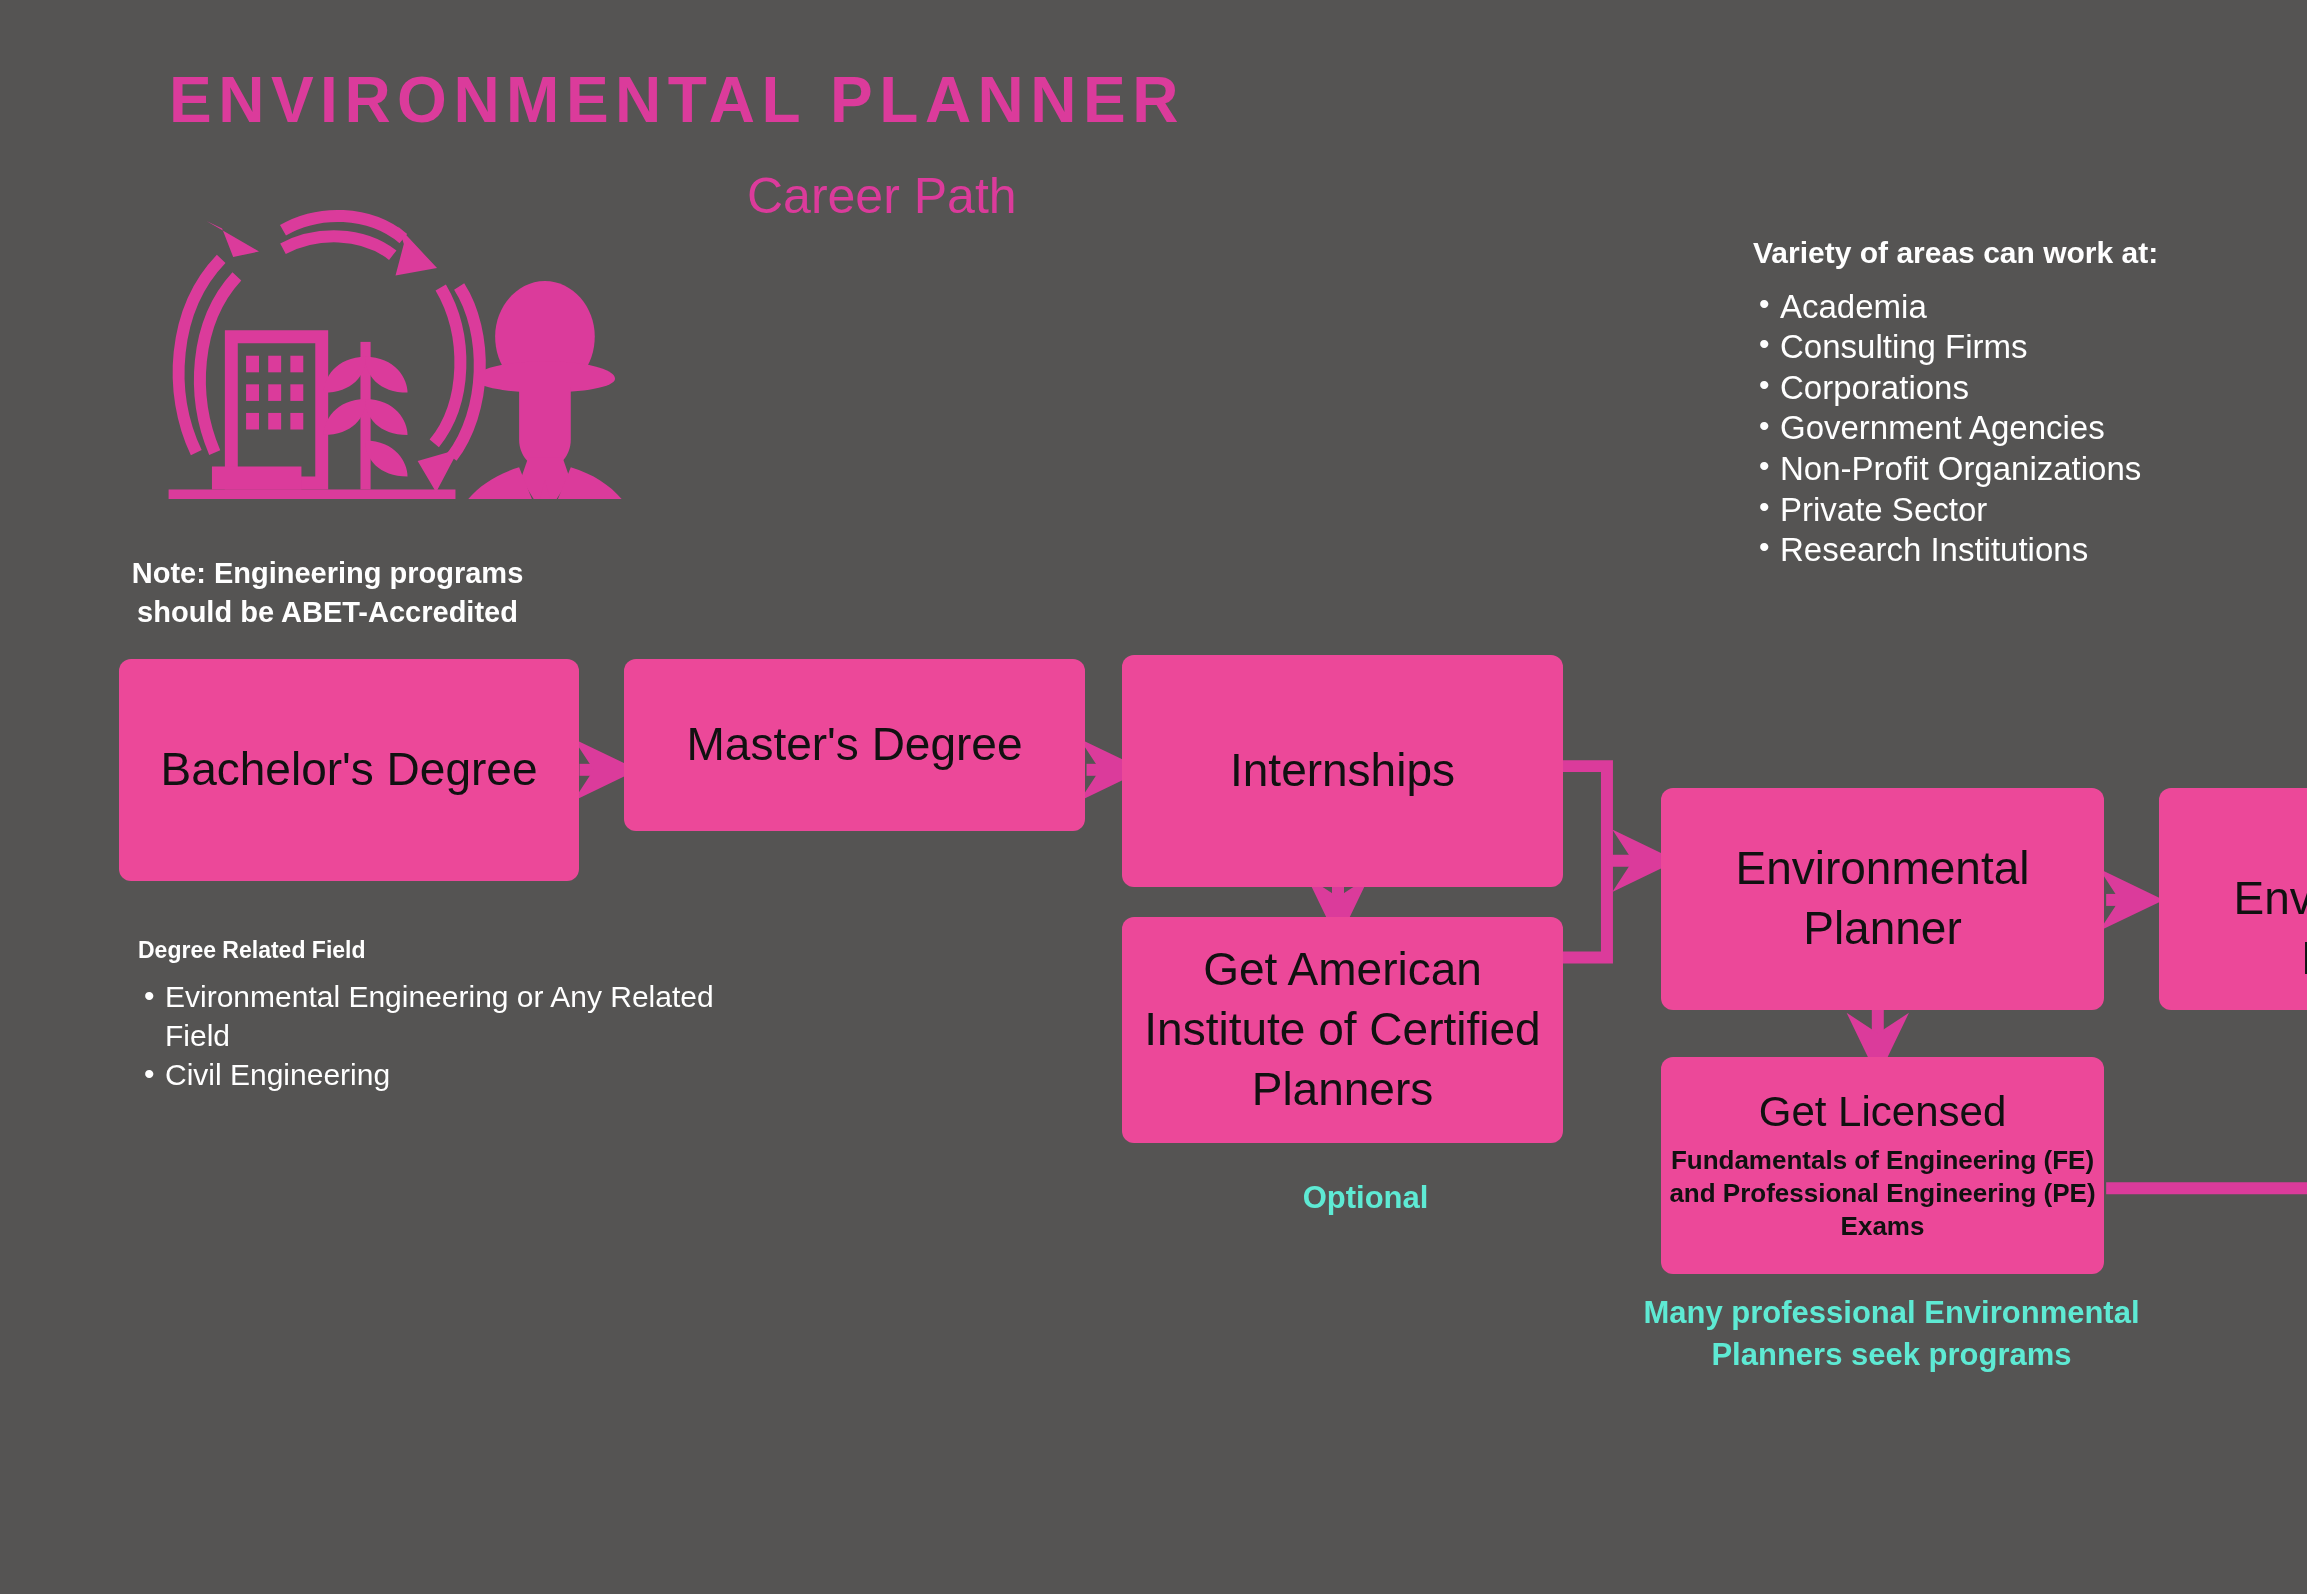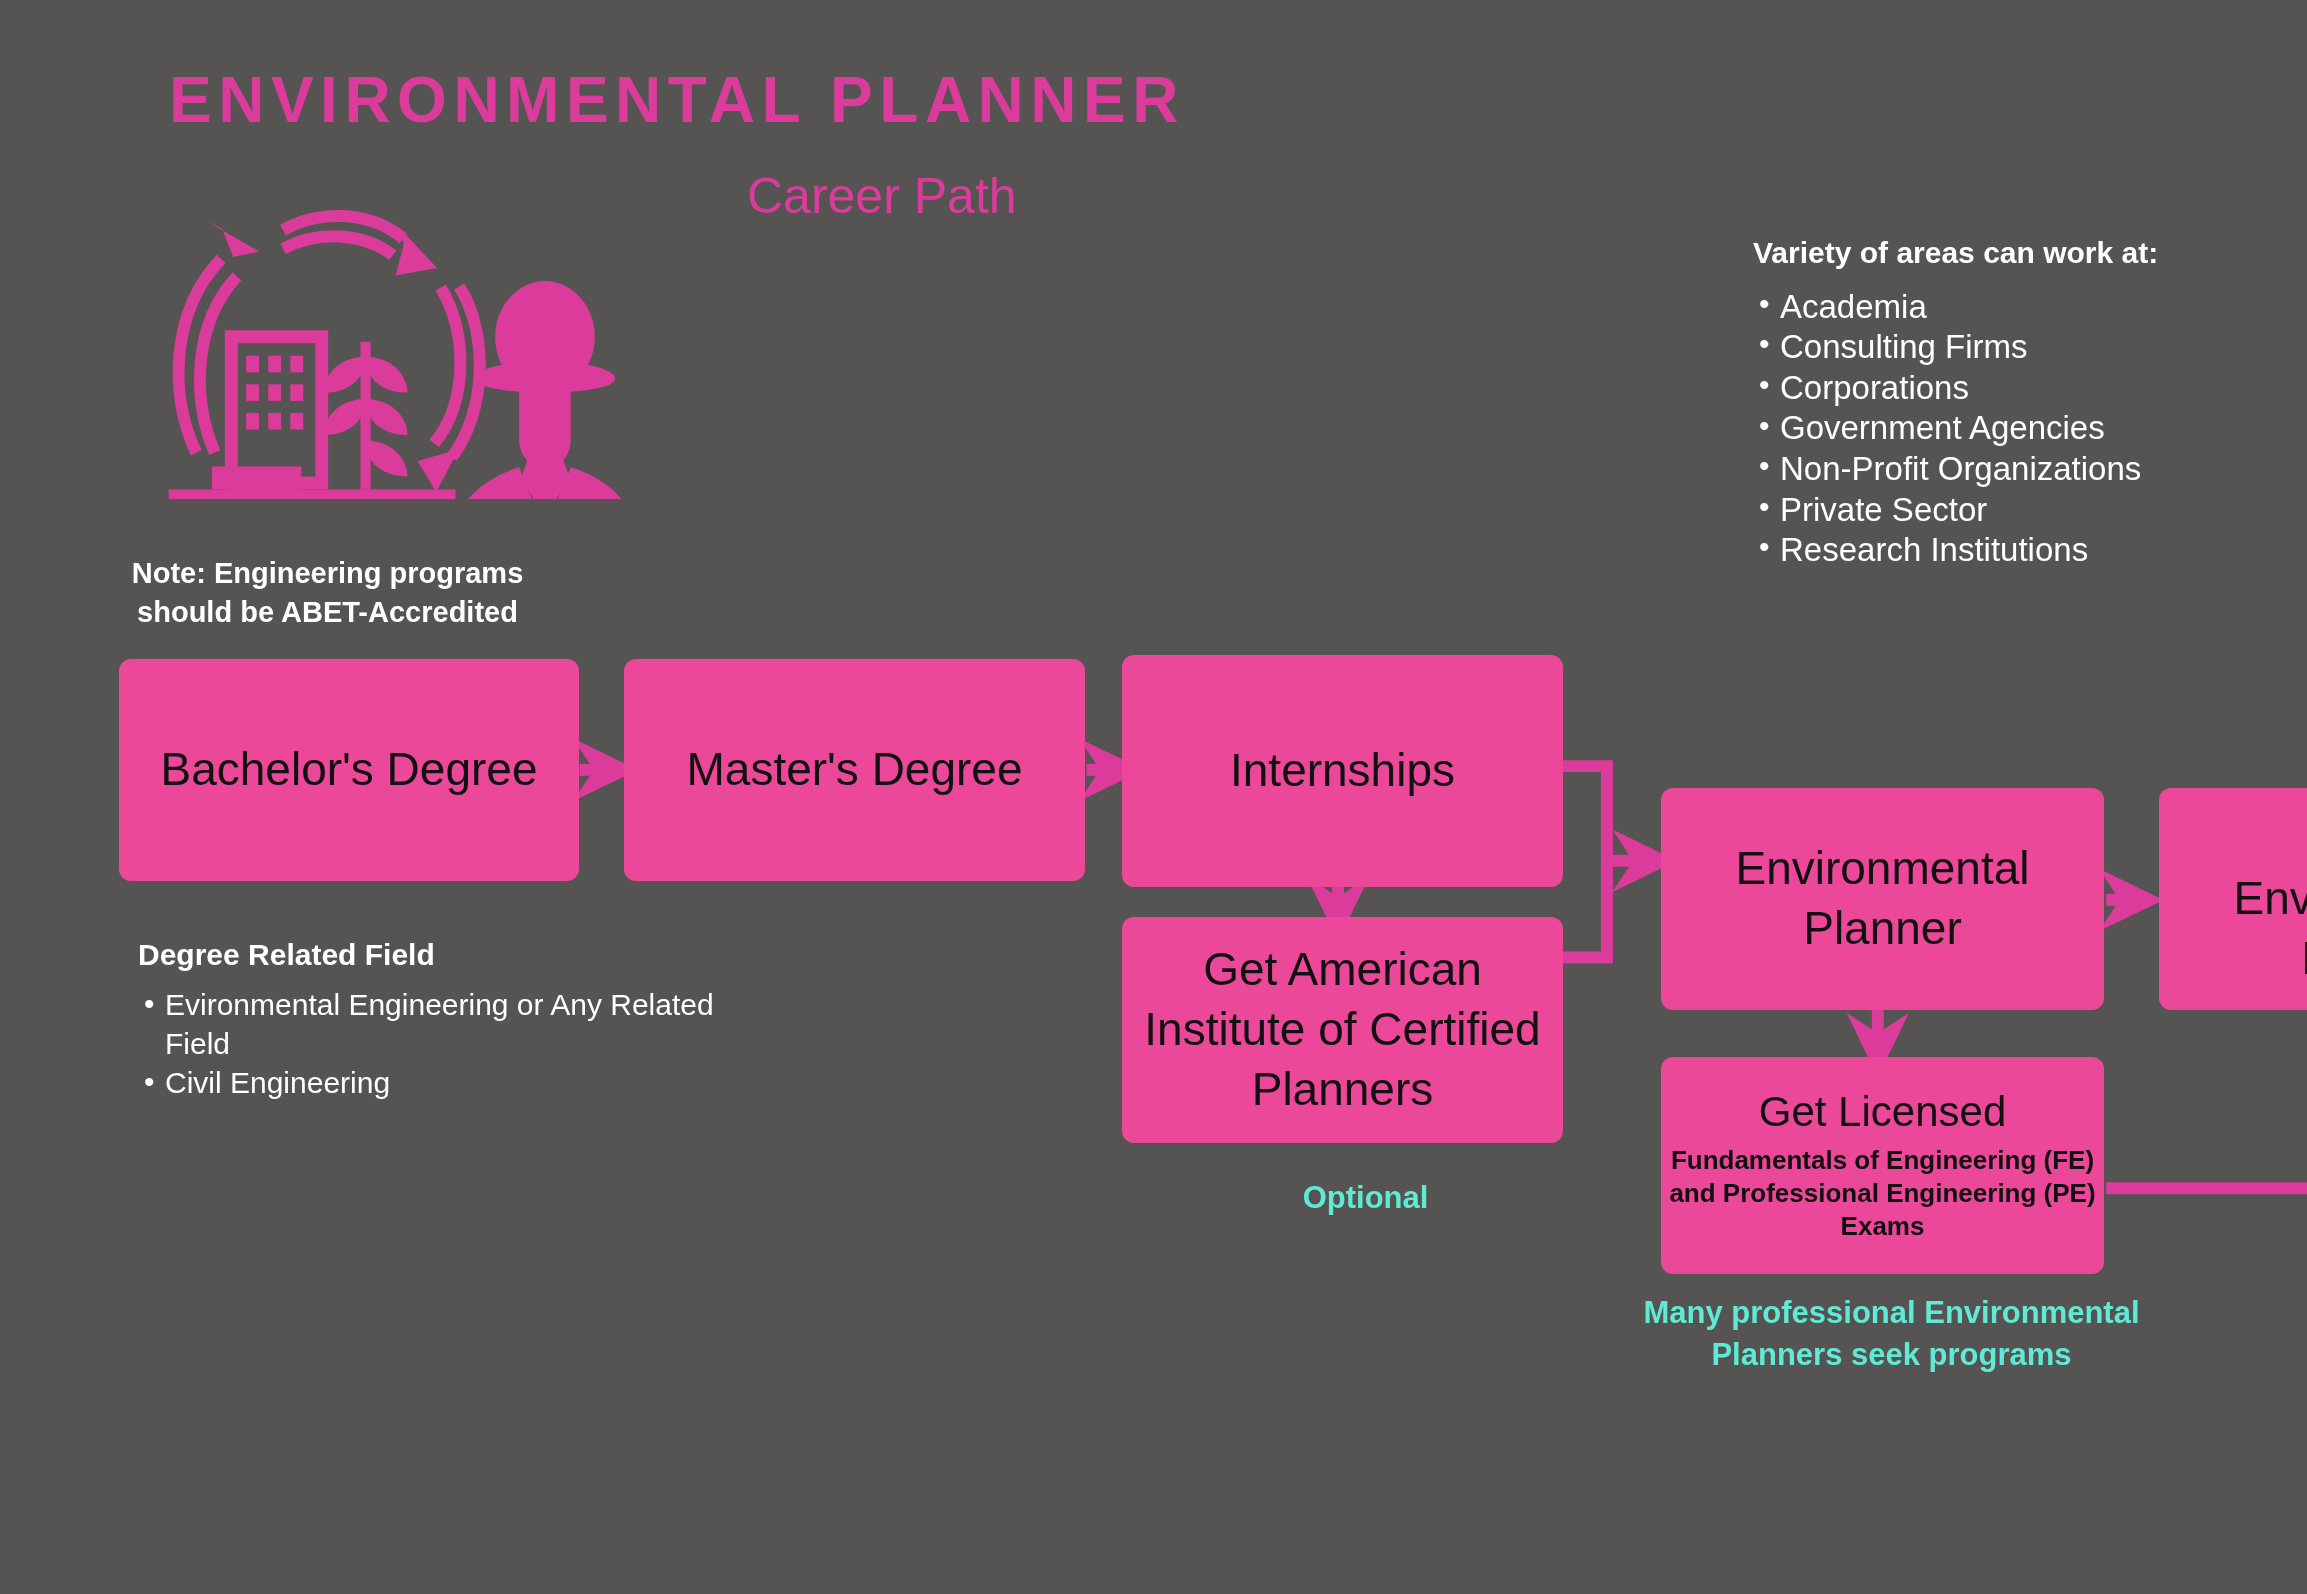--- a/index.html
+++ b/index.html
@@ -102,21 +102,21 @@
     line-height:1.23;
     position:relative;
     white-space:nowrap;
   }
   .listblock li:before{
     content:"\2022";
     position:absolute;
     left:-21px; top:-0.9px;
     font-size:30px;
   }
-  #degree-fields .lhead{ font-size:30px; margin-bottom:12px; }
+  #degree-fields .lhead{ font-size:23px; margin-bottom:12px; }
   #degree-fields li{ font-size:30px; line-height:1.30; white-space:normal; }
   
   #wires{
     position:absolute;
     left:0; top:0;
     width:3189px; height:1595px;
     pointer-events:none;
   }
 </style>
 </head>
@@ -237,21 +237,21 @@
       <line x1="6236" y1="1690" x2="6236" y2="1600" marker-end="url(#ah)"></line>
 
       <line x1="6236" y1="1105" x2="6236" y2="1020" marker-end="url(#ah)"></line>
     </g>
   </svg>
 
   <div class="node" style="left:119px; top:659px; width:460px; height:222px;">
     <div class="ttl">Bachelor's Degree</div>
   </div>
 
-  <div class="node" style="left:624px; top:659px; width:461px; height:222px;">
+  <div class="node" style="left:624px; top:659px; width:461px; height:172px;">
     <div class="ttl">Master's Degree</div>
   </div>
 
   <div class="node" style="left:1122px; top:655px; width:441px; height:232px;">
     <div class="ttl">Internships</div>
   </div>
 
   <div class="node" style="left:1122px; top:917px; width:441px; height:226px;">
     <div class="ttl">Get American Institute of Certified Planners</div>
   </div>

